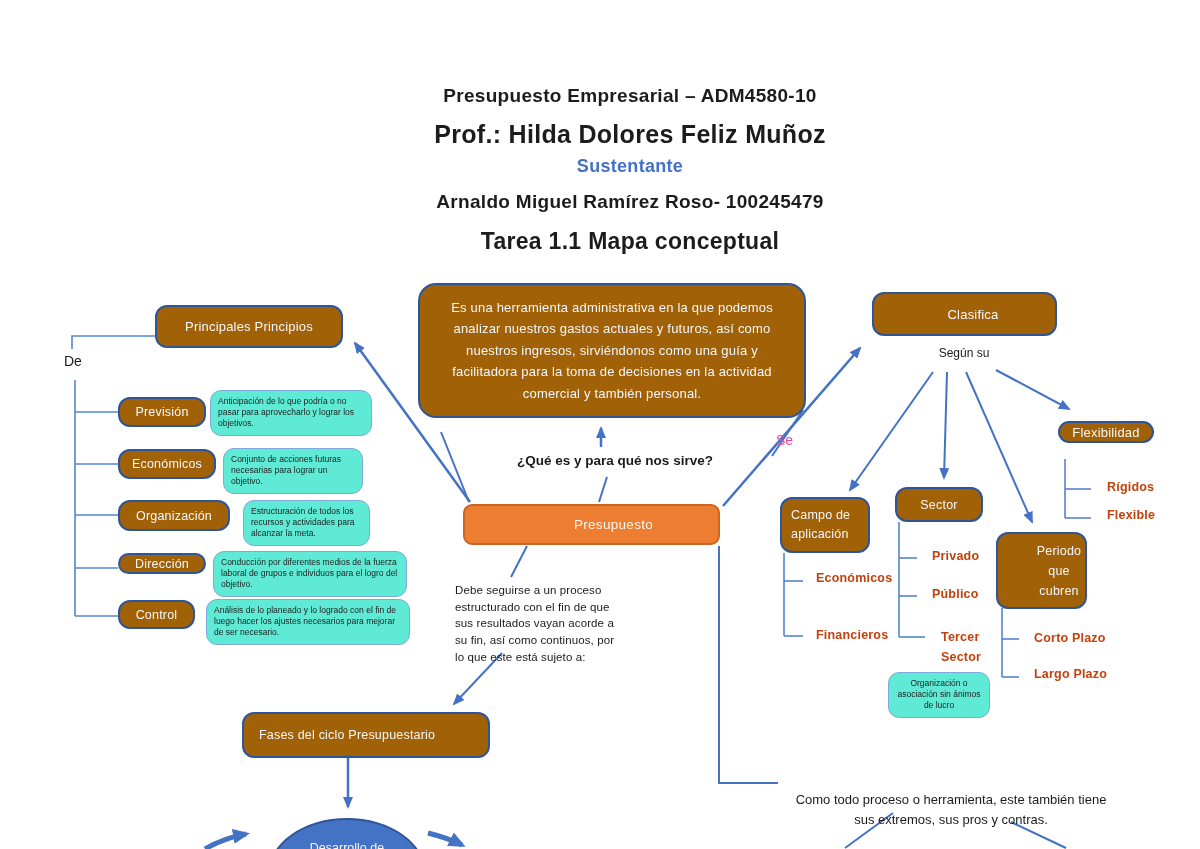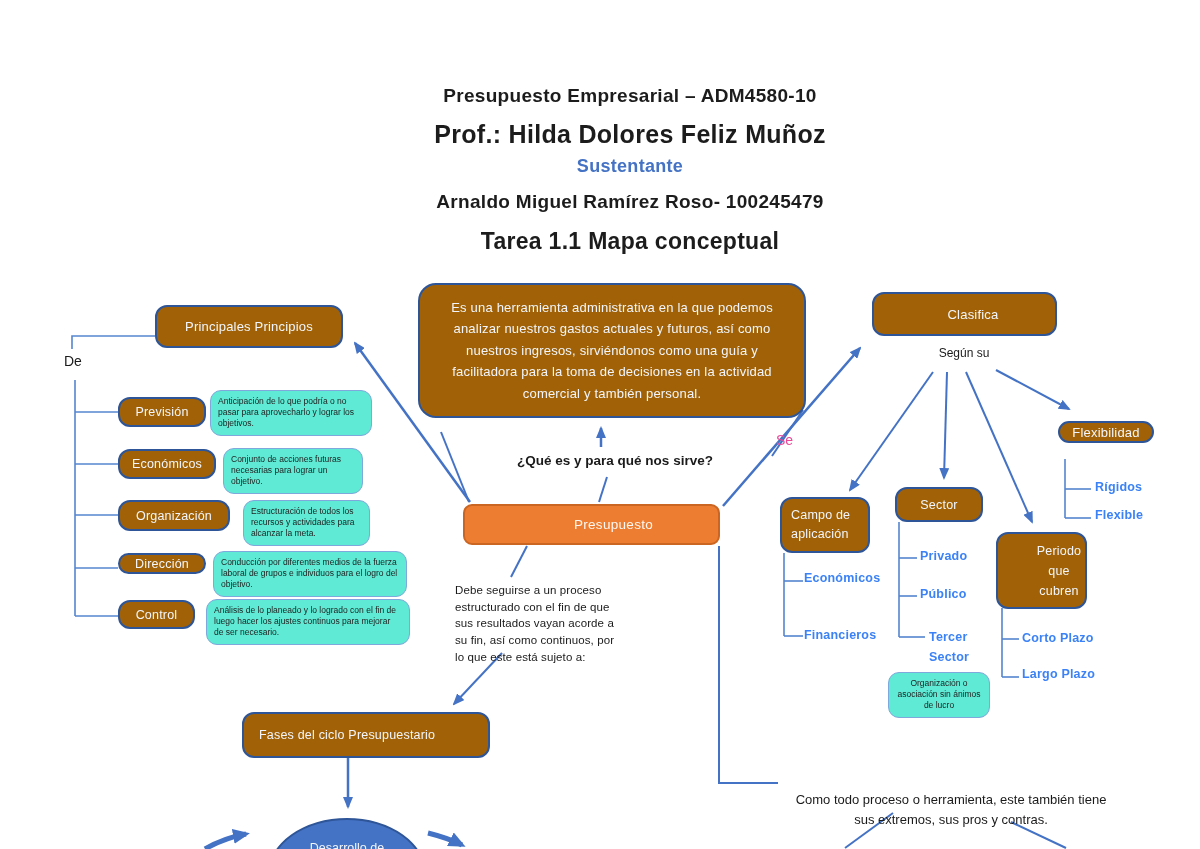--- a/index.html
+++ b/index.html
@@ -7,21 +7,21 @@
        font-family:"Liberation Sans", sans-serif;}
   .abs{position:absolute;box-sizing:border-box;}
   .hline{left:330px;width:600px;text-align:center;font-weight:bold;color:#1c1c1c;letter-spacing:.3px;}
   .bluebox{background:#a16207;border:2px solid #2E5597;color:#f2f6fc;display:flex;
            align-items:center;justify-content:center;text-align:center;letter-spacing:.2px;}
   .rnd{border-radius:12px;}
   .bigrnd{border-radius:18px;border-width:2.5px;}
   .rect{border-radius:12px;}
   .bubble{background:#5eead4;border:1.5px solid #7fa8dc;border-radius:11px;font-size:8.5px;
           color:#1f1f1f;padding:5px 7px;line-height:1.32;}
-  .childlbl{font-weight:bold;font-size:12.5px;color:#3b82f6;letter-spacing:.2px;}
+  .childlbl{font-weight:bold;font-size:12.5px;color:#c2410c;letter-spacing:.2px;margin-left:12px;}
   .note{font-size:11.5px;color:#1a1a1a;line-height:1.45;letter-spacing:.1px;}
   .prewrap{white-space:pre-line;}
   svg{position:absolute;left:0;top:0;pointer-events:none;}
 </style>
 </head>
 <body>
 
 <svg width="1200" height="849" viewBox="0 0 1200 849">
   <defs>
     <marker id="ah" markerUnits="userSpaceOnUse" markerWidth="12" markerHeight="10" refX="10" refY="5" orient="auto">
@@ -121,21 +121,21 @@
 <div class="abs bluebox rect" style="left:118px;top:449px;width:98px;height:30px;font-size:12.5px;">Económicos</div>
 <div class="abs bubble" style="left:223px;top:448px;width:140px;">Conjunto de acciones futuras necesarias para lograr un objetivo.</div>
 
 <div class="abs bluebox rect" style="left:118px;top:500px;width:112px;height:31px;font-size:12.5px;">Organización</div>
 <div class="abs bubble" style="left:243px;top:500px;width:127px;">Estructuración de todos los recursos y actividades para alcanzar la meta.</div>
 
 <div class="abs bluebox rect" style="left:118px;top:553px;width:88px;height:21px;font-size:12.5px;">Dirección</div>
 <div class="abs bubble" style="left:213px;top:551px;width:194px;">Conducción por diferentes medios de la fuerza laboral de grupos e individuos para el logro del objetivo.</div>
 
 <div class="abs bluebox rect" style="left:118px;top:600px;width:77px;height:29px;font-size:12.5px;">Control</div>
-<div class="abs bubble" style="left:206px;top:599px;width:204px;">Análisis de lo planeado y lo logrado con el fin de luego hacer los ajustes continuos para mejorar de ser necesario.</div>
+<div class="abs bubble" style="left:206px;top:599px;width:204px;">Análisis de lo planeado y lo logrado con el fin de luego hacer los ajustes necesarios para mejorar de ser necesario.</div>
 
 <div class="abs bluebox rnd" style="left:872px;top:292px;width:185px;height:44px;font-size:13px;padding-left:17px;">Clasifica</div>
 <div class="abs" style="left:918px;top:346px;width:92px;text-align:center;font-size:12px;color:#1a1a1a;">Según su</div>
 
 <div class="abs bluebox rect prewrap" style="left:780px;top:497px;width:90px;height:56px;font-size:12.5px;justify-content:flex-start;text-align:left;padding-left:9px;line-height:1.55;">Campo de
 aplicación</div>
 <div class="abs childlbl" style="left:804px;top:571px;">Económicos</div>
 <div class="abs childlbl" style="left:804px;top:628px;">Financieros</div>
 
 <div class="abs bluebox rect" style="left:895px;top:487px;width:88px;height:35px;font-size:12.5px;">Sector</div>

